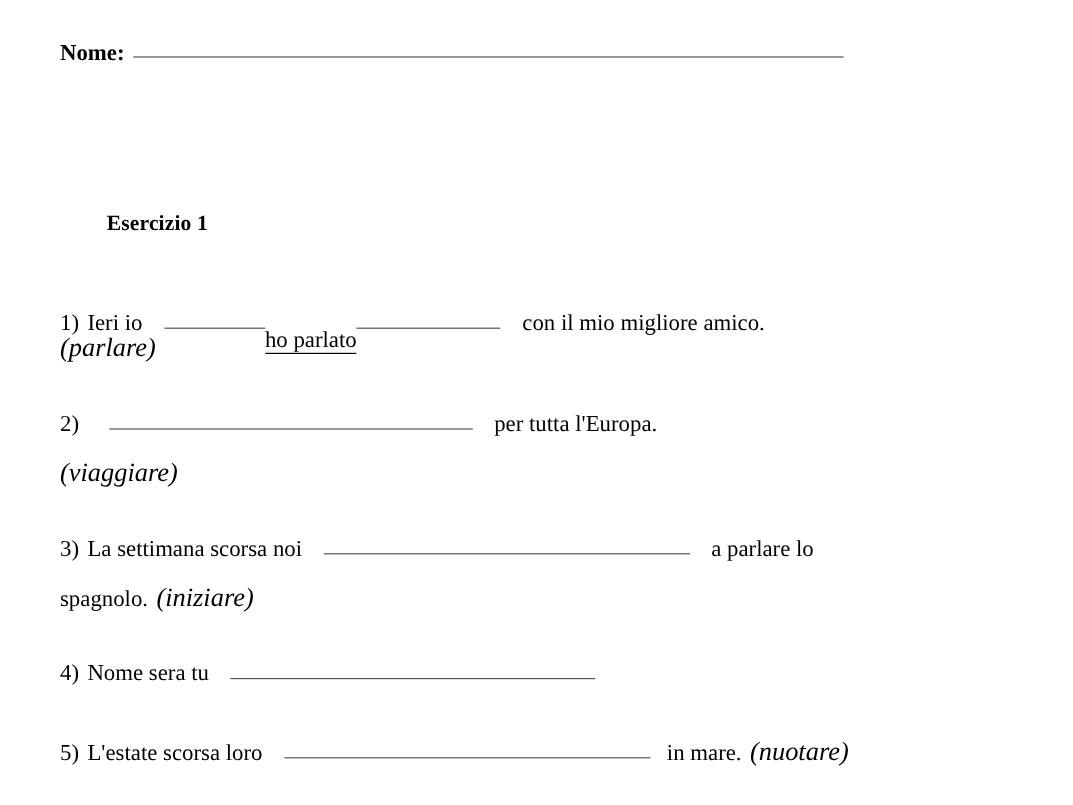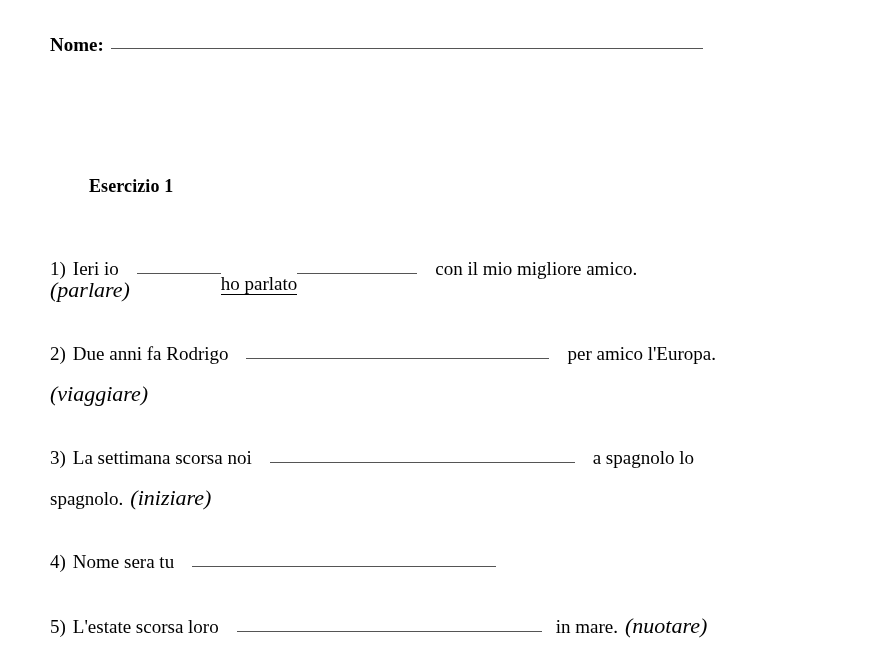--- a/index.html
+++ b/index.html
@@ -171,40 +171,39 @@
       </div>
       <div class="item-line">
         <span class="hint">(parlare)</span>
       </div>
     </div>
 
     <div class="item">
       <div class="item-line">
         <span class="txt">2)</span>
         <span class="sp-sm"></span>
-        <span class="txt">Due anni fa Rodrigo</span>
         <span class="sp-lg"></span>
         <span class="blank w2"></span>
         <span class="sp-lg"></span>
-        <span class="txt">per amico l'Europa.</span>
+        <span class="txt">per tutta l'Europa.</span>
       </div>
       <div class="item-line">
         <span class="hint">(viaggiare)</span>
       </div>
     </div>
 
     <div class="item">
       <div class="item-line">
         <span class="txt">3)</span>
         <span class="sp-sm"></span>
         <span class="txt">La settimana scorsa noi</span>
         <span class="sp-lg"></span>
         <span class="blank w3"></span>
         <span class="sp-lg"></span>
-        <span class="txt">a spagnolo lo</span>
+        <span class="txt">a parlare lo</span>
       </div>
       <div class="item-line">
         <span class="txt">spagnolo.</span>
         <span class="sp-sm"></span>
         <span class="hint">(iniziare)</span>
       </div>
     </div>
 
     <div class="item">
       <div class="item-line">

